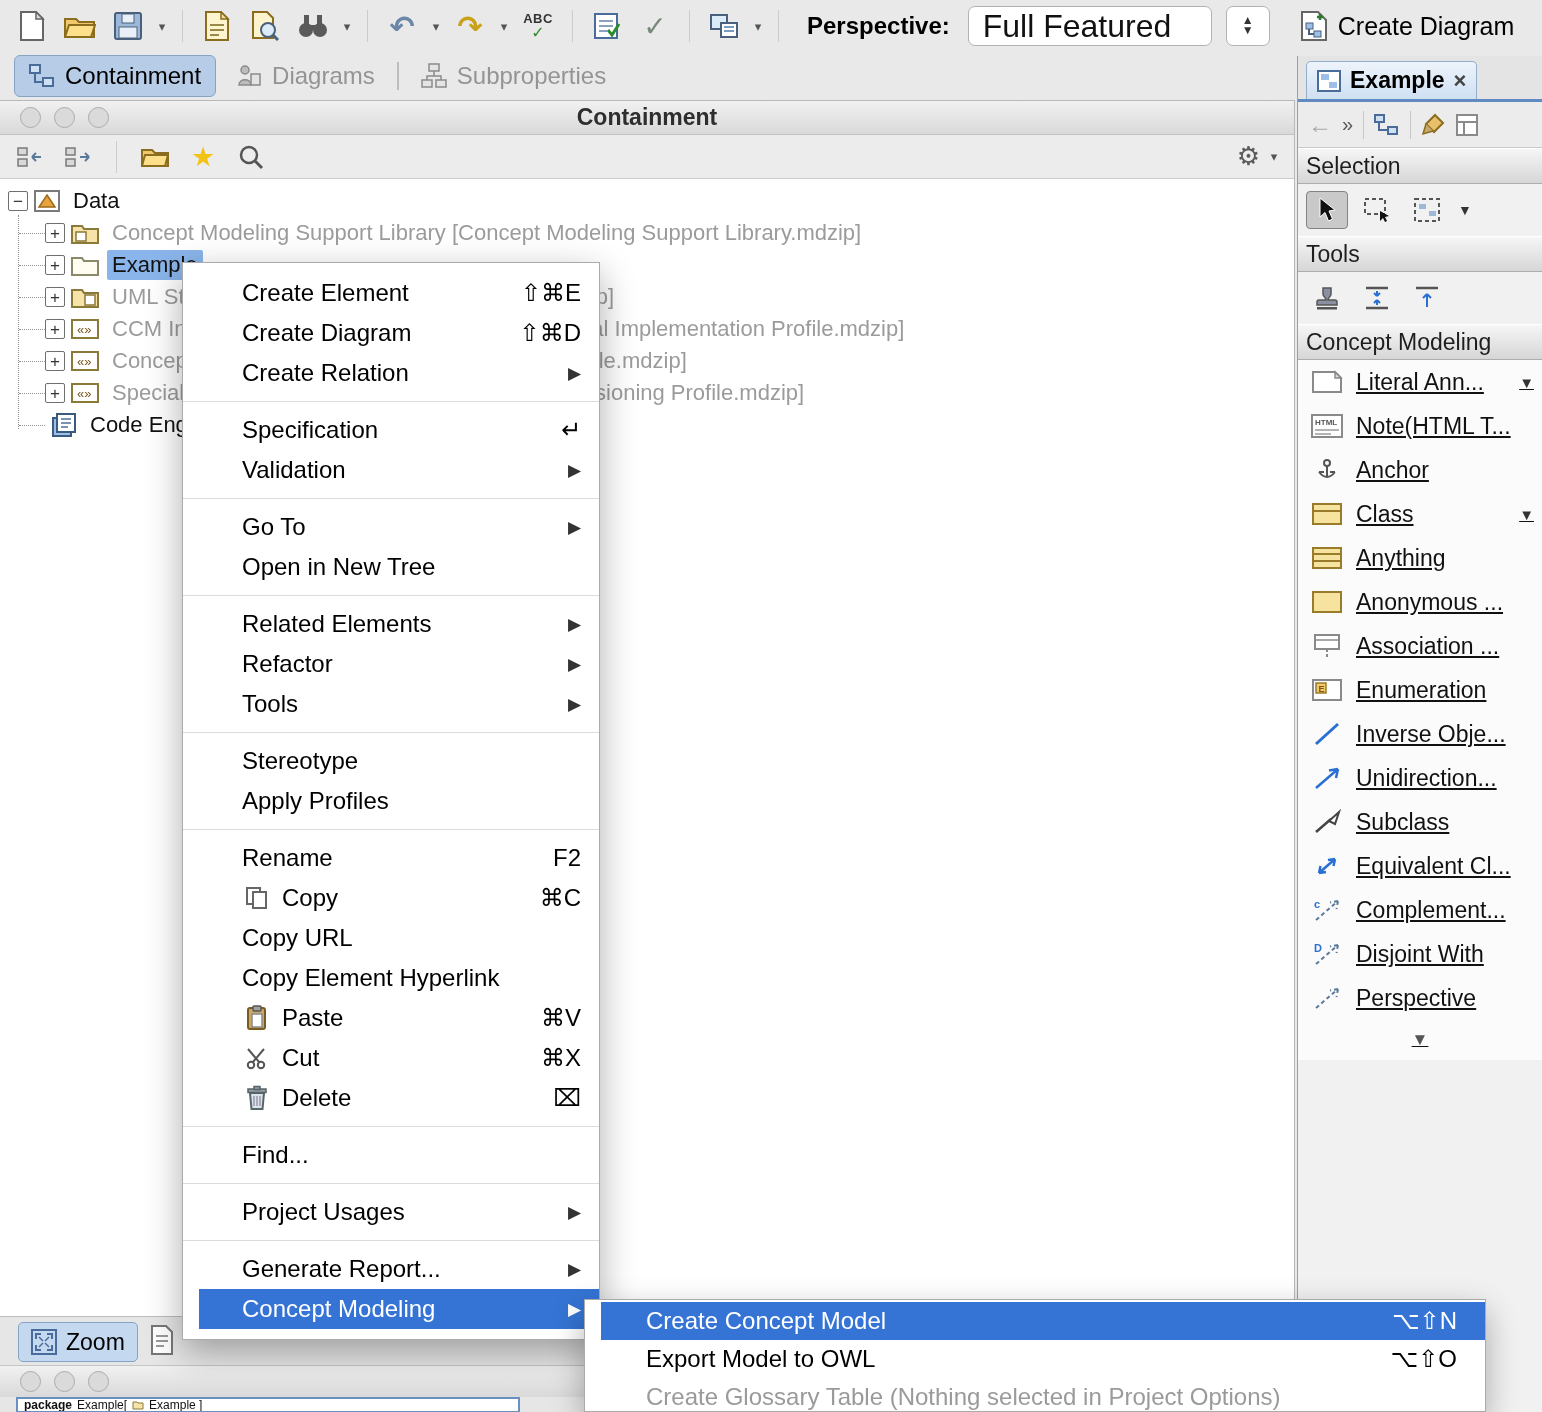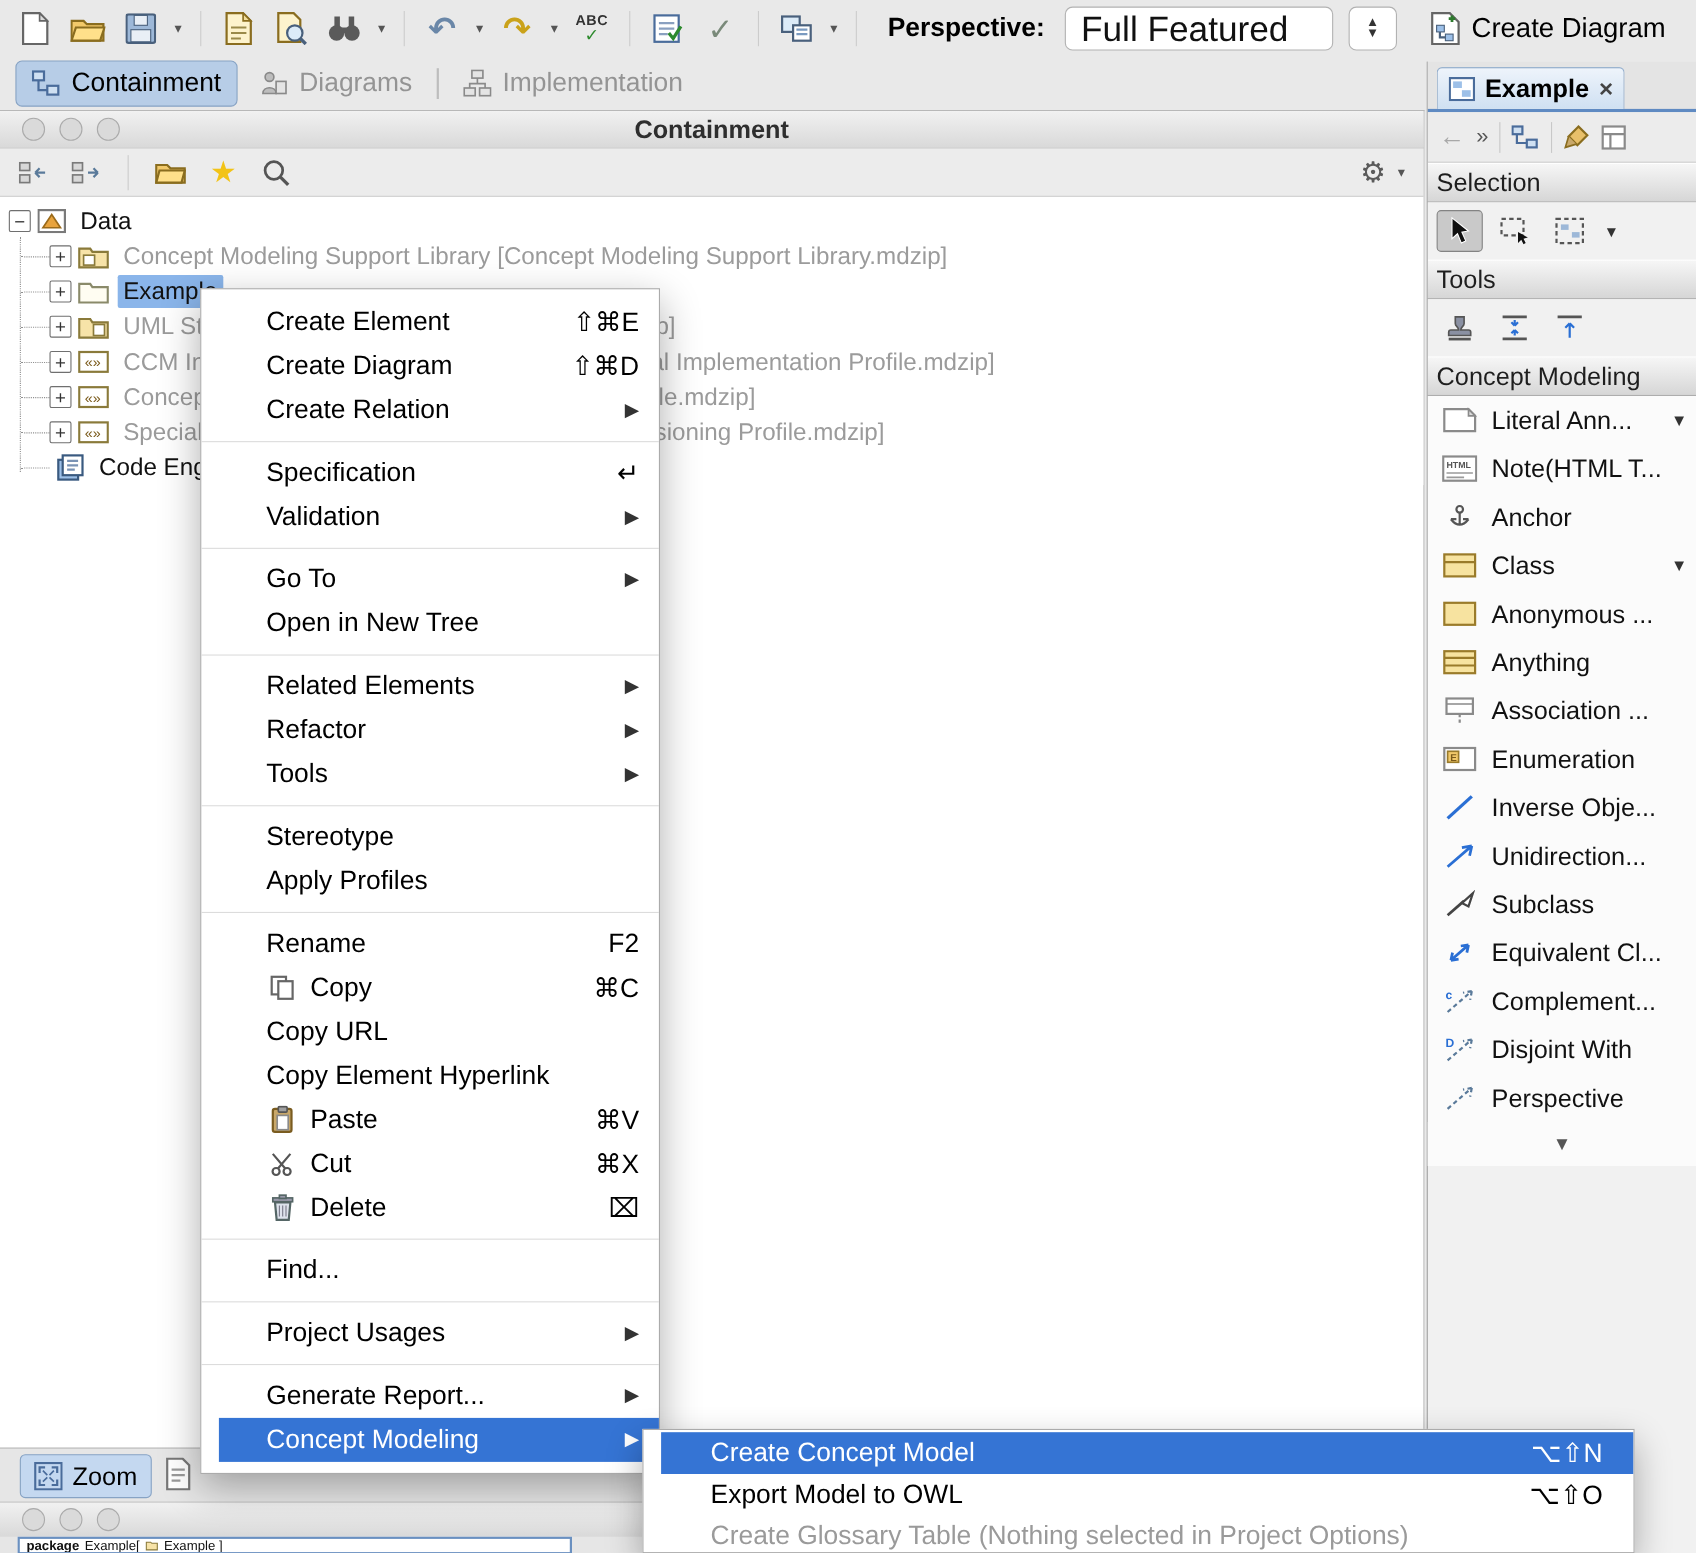--- a/index.html
+++ b/index.html
@@ -95,21 +95,21 @@
   .rp-back { font-size:24px; color:#a8a8a8; }
   .rp-chevrons { font-size:20px; color:#555; }
   .rp-sep { width:1px; height:28px; background:#c8c8c8; }
   .rp-header { height:36px; background:linear-gradient(#f6f6f6,#d6d6d6); border-top:1px solid #ffffff;
     border-bottom:1px solid #adadad; display:flex; align-items:center; padding-left:8px;
     font-size:23px; font-weight:normal; color:#1e1e1e; }
   .rp-iconrow { display:flex; align-items:center; gap:8px; padding:7px 8px; background:#f1f1f1; }
   .rp-tool { width:42px; height:38px; display:flex; align-items:center; justify-content:center; border-radius:4px; }
   .rp-tool.selected { background:#c9c9c9; border:1px solid #838383; }
   .rp-caret { font-size:14px; color:#333; margin-left:2px; }
-  .palette { background:#fbfbfb; }
+  .palette { background:#fbfbfb;text-decoration:underline; }
   .pal-item { height:44px; display:flex; align-items:center; gap:10px; padding:0 8px 0 10px; font-size:23px; color:#111; }
   .pal-icon { width:38px; display:flex; justify-content:center; flex:0 0 auto; }
   .pal-caret { margin-left:auto; font-size:15px; color:#333; }
   .pal-more { display:flex; justify-content:center; padding:10px 0; font-size:17px; color:#555; background:#fbfbfb; }
 
   
   .bottom-area { position:absolute; left:0; top:1316px; width:1295px; height:96px;
     background:#e6e6e6; border-top:1px solid #bcbcbc; z-index:4; }
   .zoom-tab { position:absolute; left:18px; top:5px; height:40px; display:flex; align-items:center; gap:9px;
     padding:0 12px; background:#c4d8f0; border:1px solid #87a3c4; border-radius:5px; font-size:23px; color:#000; }
@@ -246,21 +246,21 @@
     <span>Diagrams</span>
   </div>
   <div class="tab-divider"></div>
   <div class="tab">
     <svg width="26" height="26" viewBox="0 0 26 26">
         <rect x="8" y="1" width="10" height="7" fill="#e4e4e4" stroke="#8a8a8a" stroke-width="1.5"></rect>
         <rect x="1" y="17" width="10" height="7" fill="#e4e4e4" stroke="#8a8a8a" stroke-width="1.5"></rect>
         <rect x="15" y="17" width="10" height="7" fill="#e4e4e4" stroke="#8a8a8a" stroke-width="1.5"></rect>
         <path d="M13 8 v5 M6 17 v-4 h14 v4" fill="none" stroke="#8a8a8a" stroke-width="1.5"></path>
       </svg>
-    <span>Implementation</span>
+    <span>Subproperties</span>
   </div>
 </div>
 
 <div class="containment-panel">
   <div class="panel-titlebar">
     <div class="traffic-lights">
       <span class="tl"></span>
       <span class="tl"></span>
       <span class="tl"></span>
     </div>
@@ -647,32 +647,32 @@
             <path d="M2 10 h28" stroke="#9a7b2a" stroke-width="2"></path>
           </svg>
       </span>
       <span>Class</span>
       <span class="pal-caret">▼</span>
     </div>
     <div class="pal-item">
       <span class="pal-icon">
         <svg width="32" height="26" viewBox="0 0 32 26">
             <rect x="2" y="3" width="28" height="20" fill="#f7e3a0" stroke="#9a7b2a" stroke-width="2"></rect>
-          </svg>
-      </span>
-      <span>Anonymous ...</span>
+            <path d="M2 9 h28 M2 16 h28" stroke="#9a7b2a" stroke-width="2"></path>
+          </svg>
+      </span>
+      <span>Anything</span>
     </div>
     <div class="pal-item">
       <span class="pal-icon">
         <svg width="32" height="26" viewBox="0 0 32 26">
             <rect x="2" y="3" width="28" height="20" fill="#f7e3a0" stroke="#9a7b2a" stroke-width="2"></rect>
-            <path d="M2 9 h28 M2 16 h28" stroke="#9a7b2a" stroke-width="2"></path>
-          </svg>
-      </span>
-      <span>Anything</span>
+          </svg>
+      </span>
+      <span>Anonymous ...</span>
     </div>
     <div class="pal-item">
       <span class="pal-icon">
         <svg width="32" height="26" viewBox="0 0 32 26">
             <rect x="4" y="2" width="24" height="14" fill="#fff" stroke="#8a8a8a" stroke-width="2"></rect>
             <path d="M4 7 h24" stroke="#8a8a8a" stroke-width="1.5"></path>
             <path d="M16 16 v8" stroke="#8a8a8a" stroke-width="2" stroke-dasharray="3 2"></path>
           </svg>
       </span>
       <span>Association ...</span>

